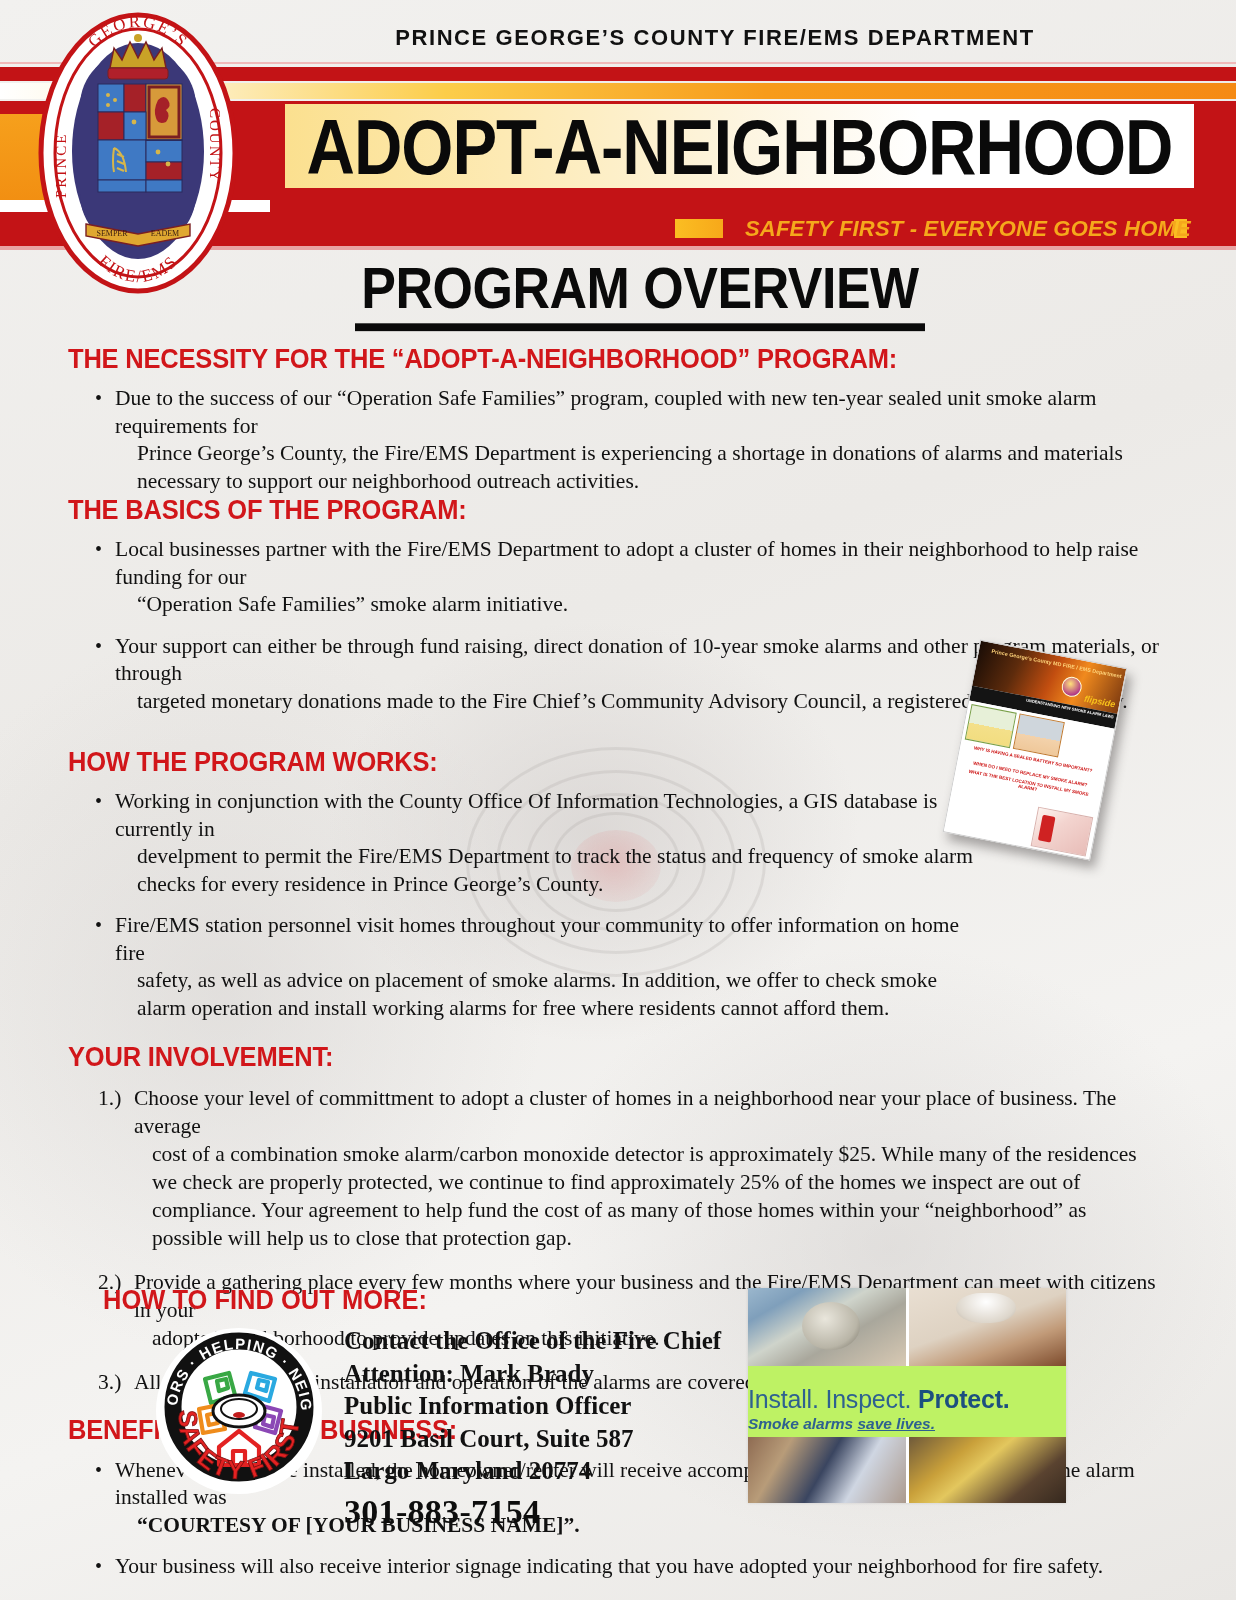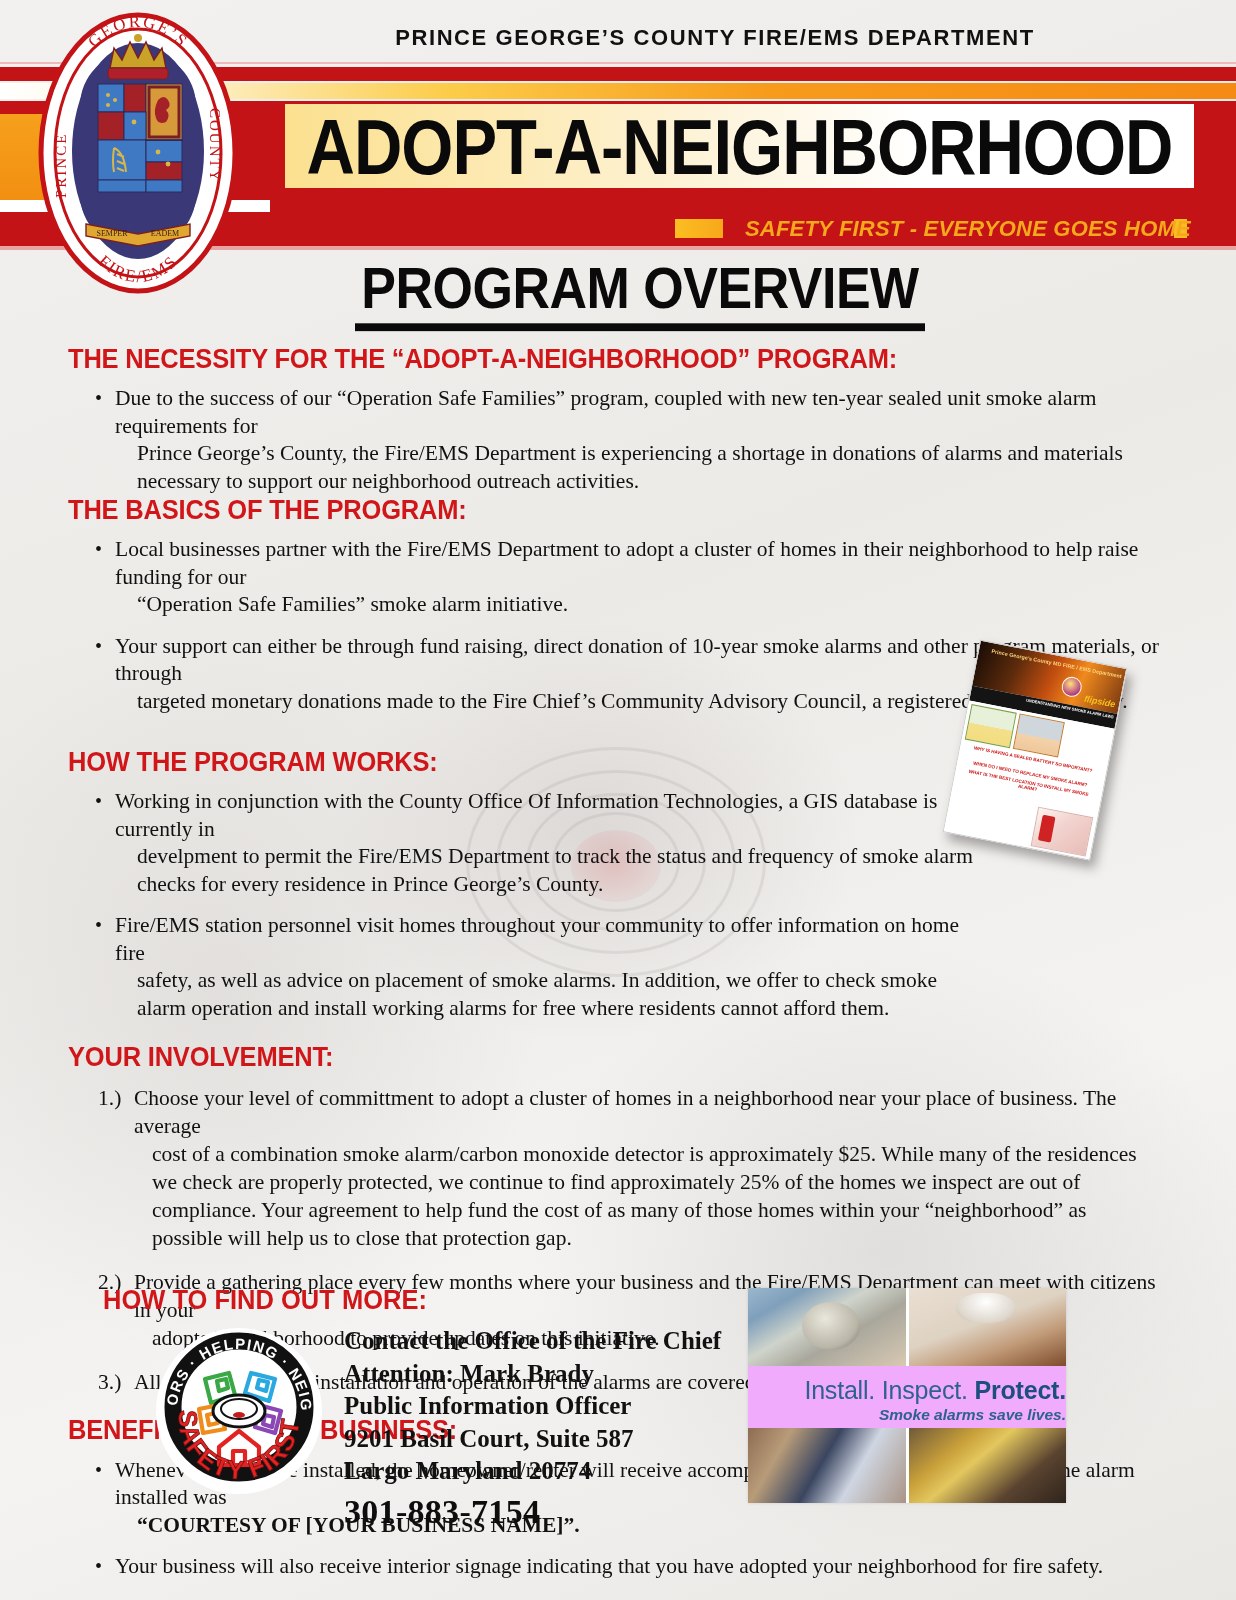--- a/index.html
+++ b/index.html
@@ -357,39 +357,39 @@
     width: 60px; height: 30px; border-radius: 50%/60%;
     background: radial-gradient(ellipse at 50% 30%, #ffffff, #ddd6cb 70%, #b7ada0 100%);
   }
   .ph-couple {
     background: linear-gradient(120deg, #8e6b52 0%, #b89c79 22%, #3a4560 46%, #cfd6e2 66%, #a79282 100%);
   }
   .ph-firefighter {
     background: linear-gradient(140deg, #6f5a3a 0%, #c9a03a 28%, #e3c75e 42%, #5a4330 70%, #2b2119 100%);
   }
   .banner-text {
-    text-align: right;
-    padding: 10px 0 4px;
-    background: #f0abfc;
+    text-align: left;
+    padding: 19px 0 4px;
+    background: #bef264;
   }
   .banner-main {
     font-family: "Liberation Sans", sans-serif;
     font-size: 25px;
     color: #2e6190;
     letter-spacing: -.2px;
   }
   .banner-main .b-strong { font-weight: bold; color: #1c4f7f; }
   .banner-sub {
     font-family: "Liberation Sans", sans-serif;
     font-style: italic; font-weight: bold;
     font-size: 15.5px;
     color: #2e6190;
     margin-top: 1px;
   }
-  .banner-sub .ul { }
+  .banner-sub .ul { text-decoration: underline; }
 </style>
 </head>
 <body>
 
 <div id="page">
 
   <div class="watermark">
     <div class="wm-ring" style="width:300px;height:230px;"></div>
     <div class="wm-ring" style="width:240px;height:184px;"></div>
     <div class="wm-ring" style="width:180px;height:138px;"></div>

